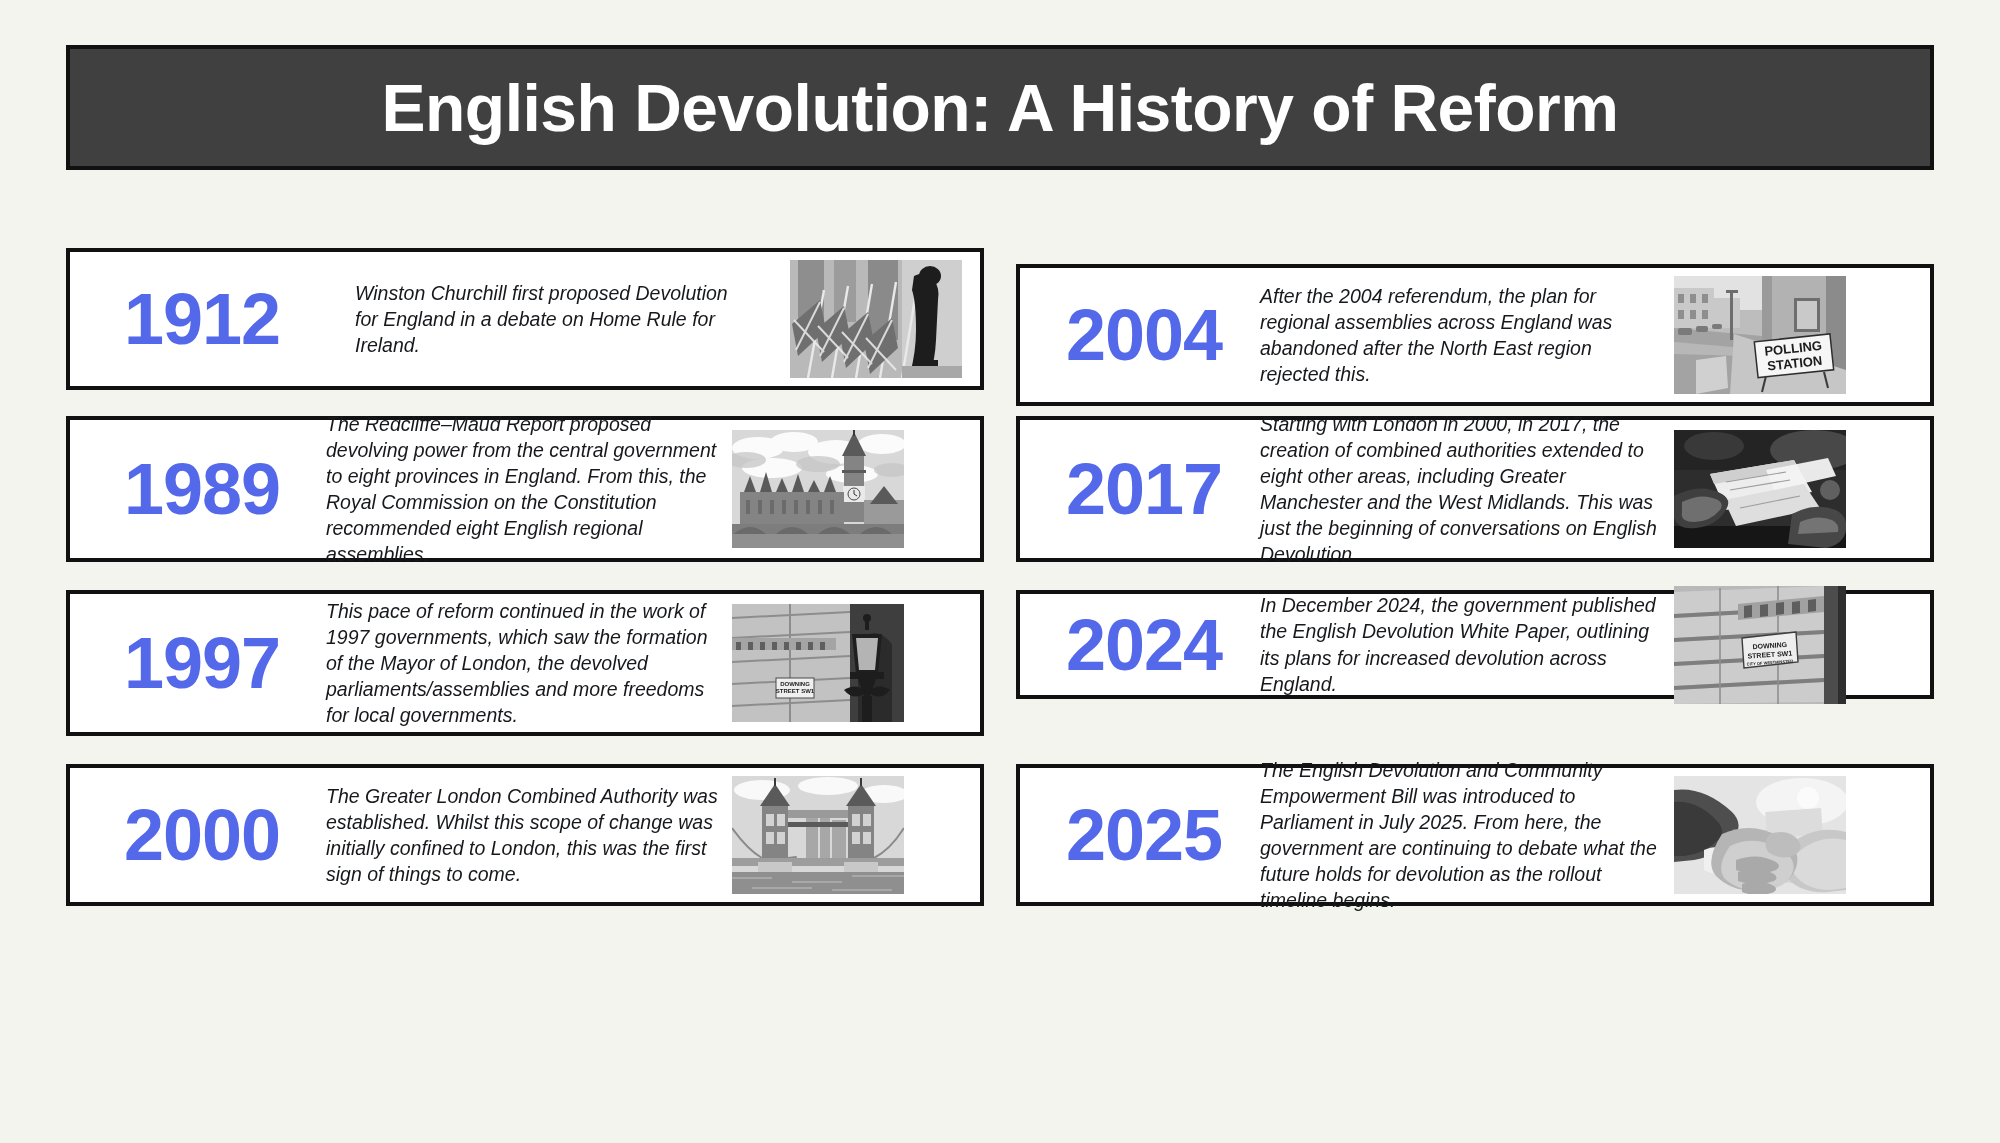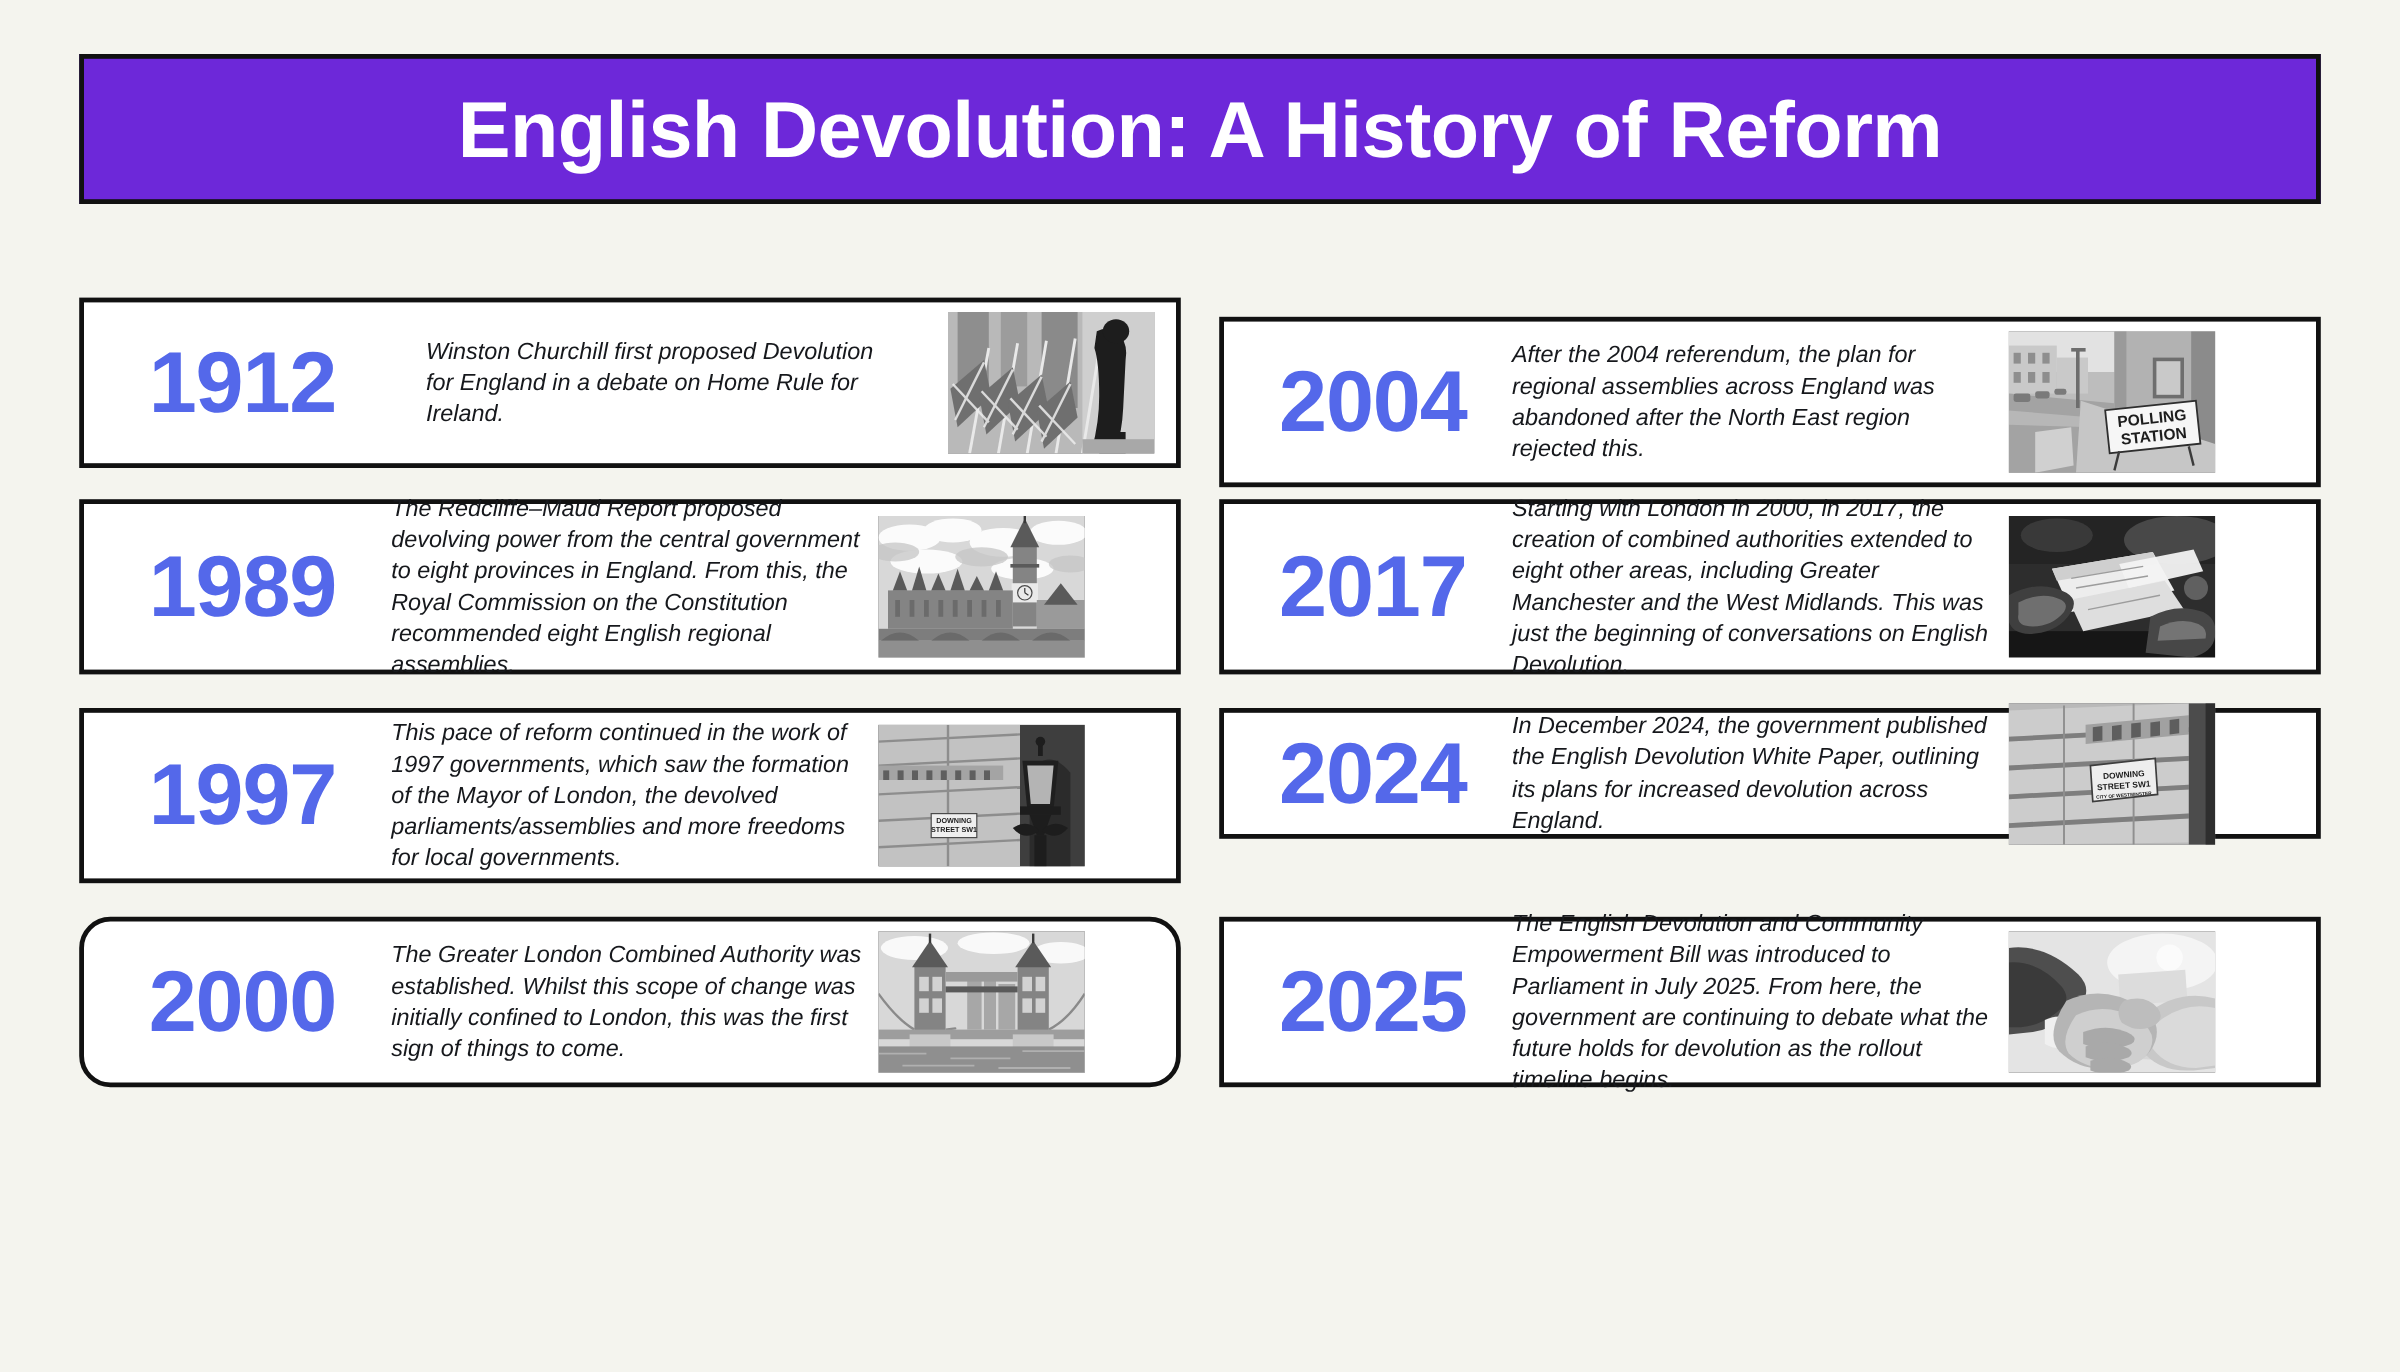--- a/index.html
+++ b/index.html
@@ -21,21 +21,21 @@
     box-sizing: border-box;
   }
 
   
   .title-banner {
     position: absolute;
     left: 66px;
     top: 45px;
     width: 1868px;
     height: 125px;
-    background: #6d28d9;
+    background: #404040;
     border: 4px solid #111111;
     box-sizing: border-box;
     display: flex;
     align-items: center;
     justify-content: center;
   }
   .title-text {
     color: #ffffff;
     font-size: 66px;
     font-weight: bold;
@@ -281,21 +281,21 @@
               <rect x="118" y="68" width="34" height="7" class="gs-black"></rect>
               <path d="M126 75 L144 75 L138 92 L132 92 Z" class="gs-black"></path>
               <path d="M112 86 q12 -8 22 2 q-12 10 -22 -2 Z" class="gs-black"></path>
               <path d="M158 86 q-12 -8 -22 2 q12 10 22 -2 Z" class="gs-black"></path>
               <rect x="130" y="92" width="10" height="26" class="gs-black"></rect>
             </g>
           </svg>
         </div>
       </div>
 
-      <div class="card" style="top:516px; height:142px;border-radius:26px;">
+      <div class="card" style="top:516px; height:142px;">
         <div class="card-year">2000</div>
         <div class="card-desc">The Greater London Combined Authority was established. Whilst this scope of change was initially confined to London, this was the first sign of things to come.</div>
         <div class="card-photo">
           <svg viewBox="0 0 172 118" preserveAspectRatio="none">
             <rect width="172" height="118" class="gs-sky-a"></rect>
             <g fill="#ffffff" opacity="0.85">
               <ellipse cx="30" cy="14" rx="28" ry="10"></ellipse>
               <ellipse cx="96" cy="10" rx="30" ry="9"></ellipse>
               <ellipse cx="152" cy="18" rx="24" ry="9"></ellipse>
             </g>

